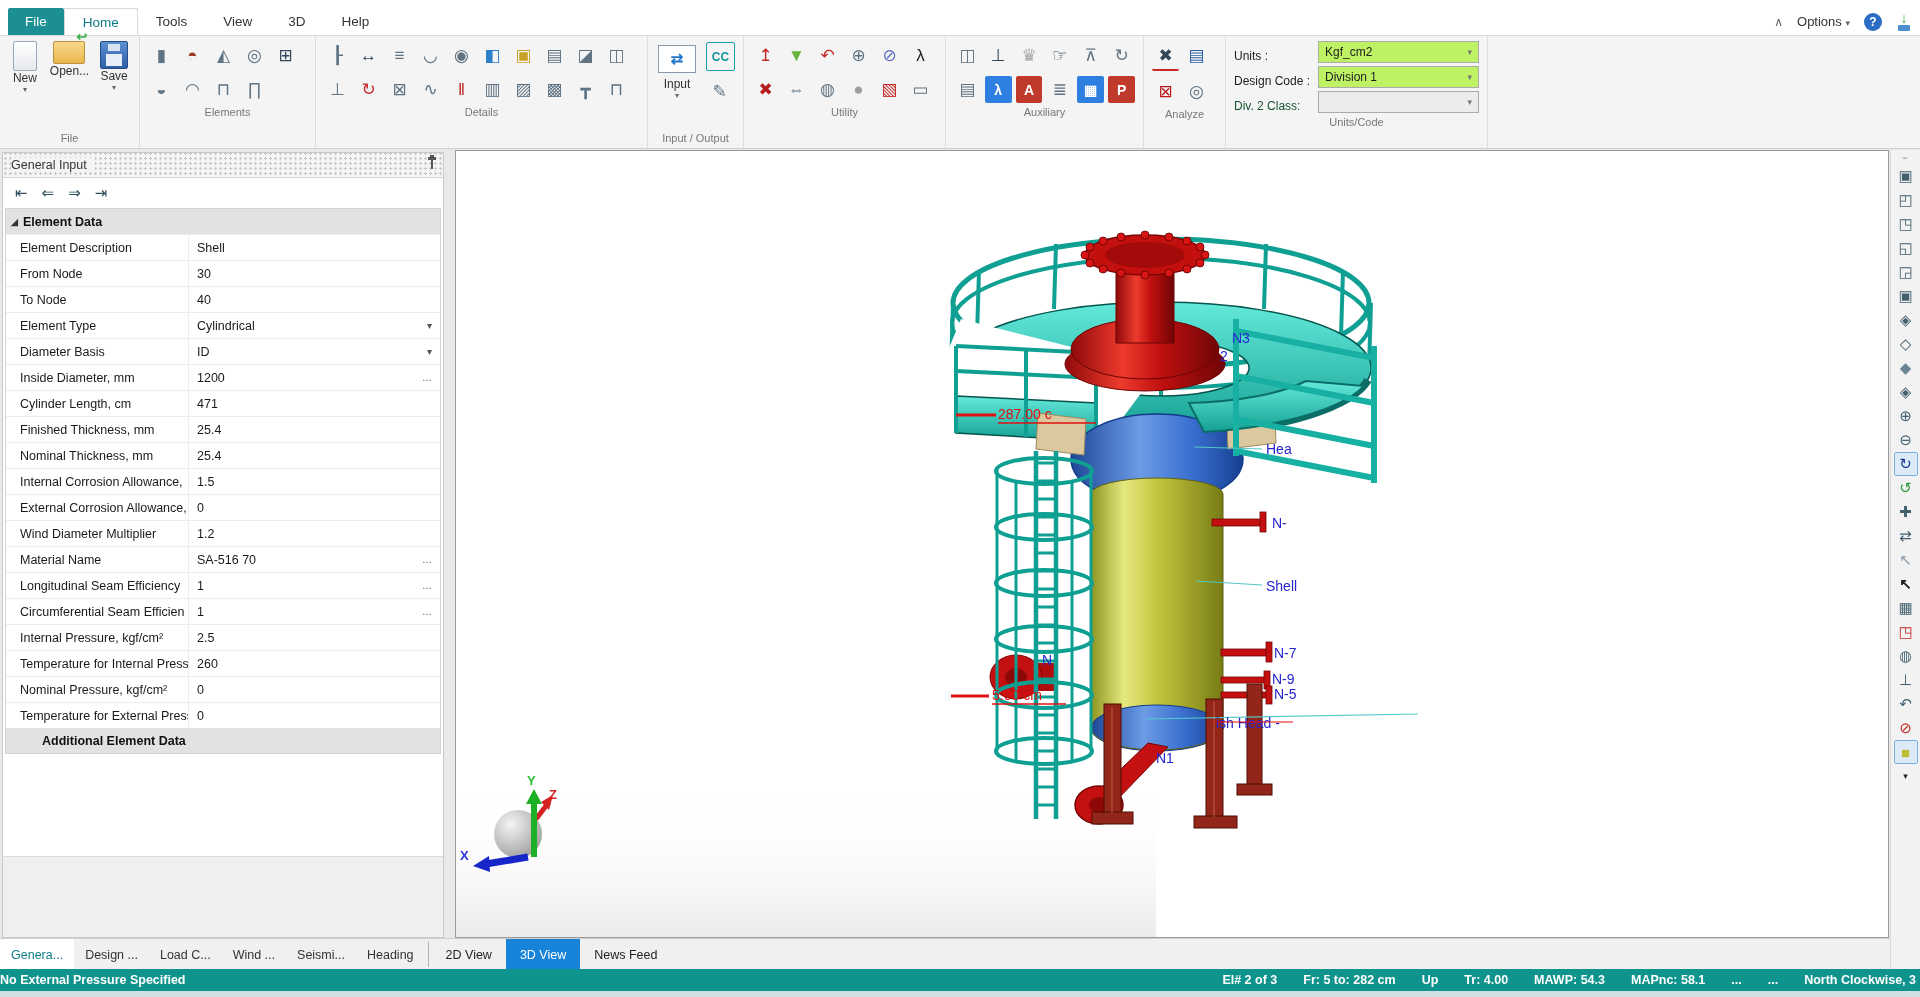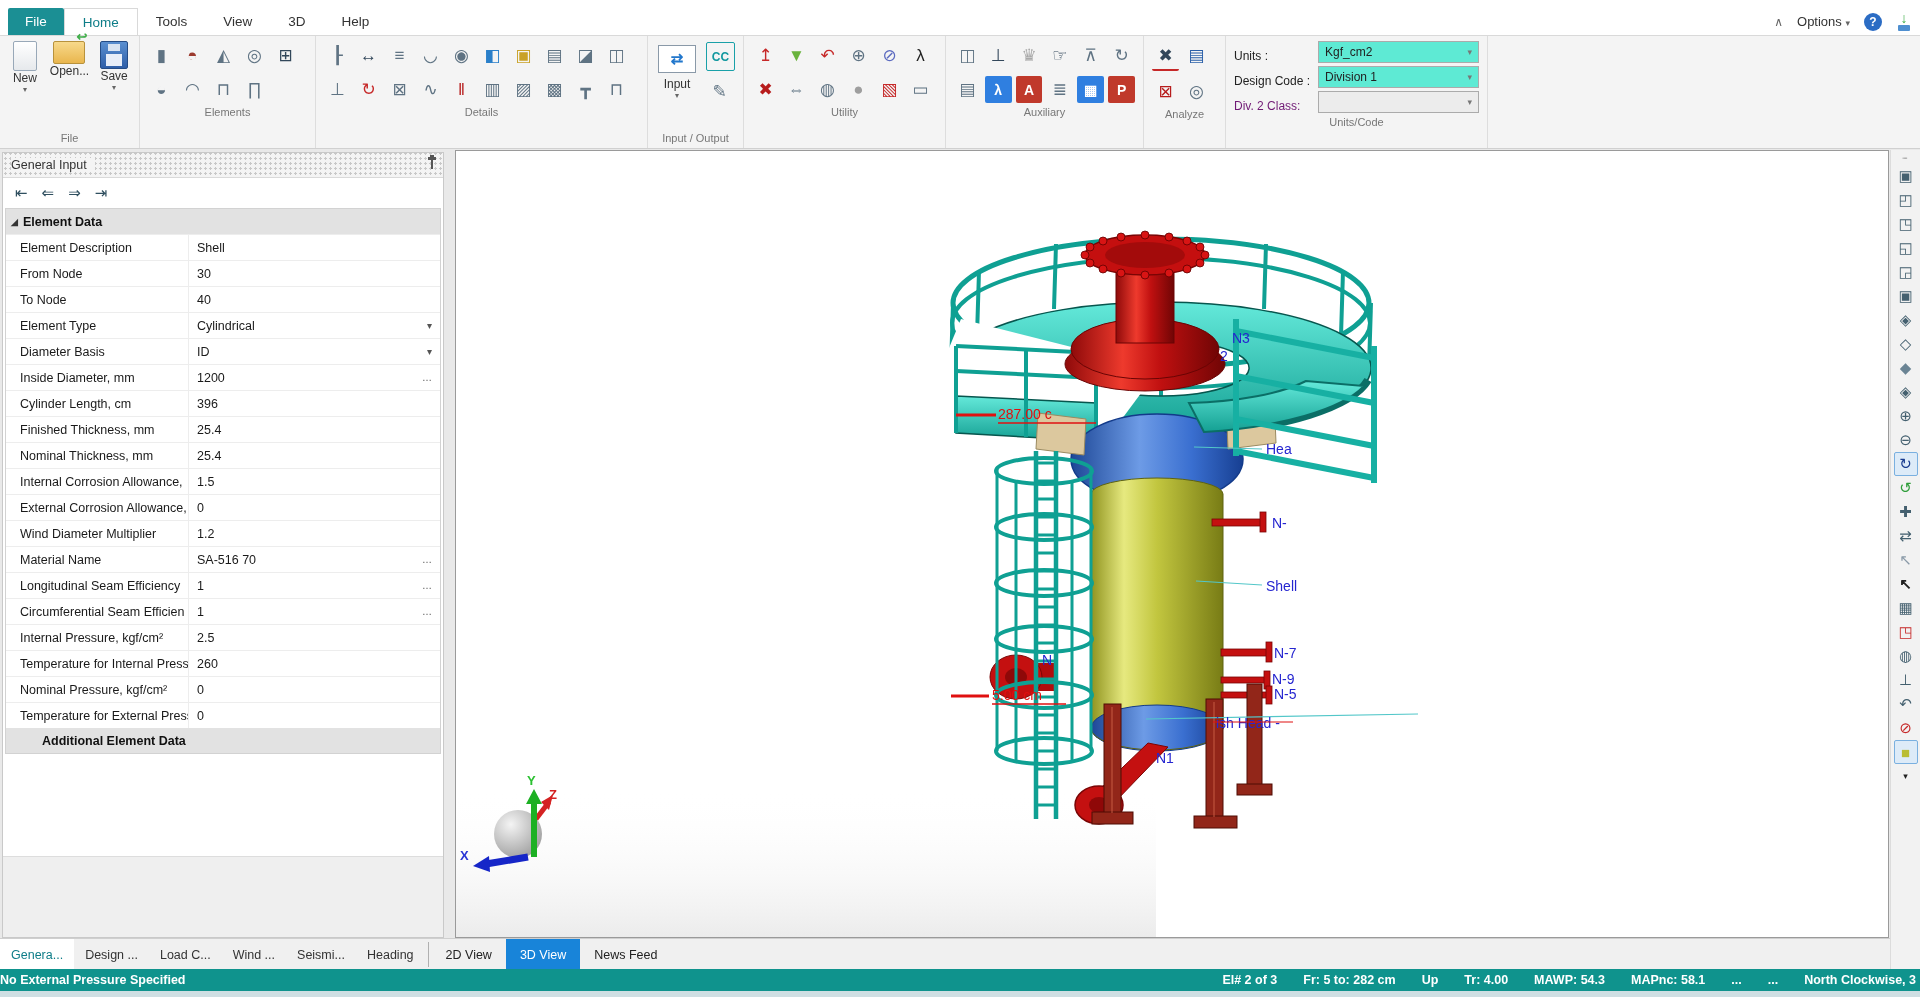--- a/index.html
+++ b/index.html
@@ -50,22 +50,22 @@
   .ic-input{width:36px;height:26px;border:1px solid #8a99a8;background:#fff;display:flex;
             align-items:center;justify-content:center;color:#2277cc;font-size:15px;font-weight:bold}
   .iocol{display:flex;flex-direction:column;gap:7px;padding-top:3px}
 
   .g-file{width:140px}.g-elements{width:176px}.g-details{width:332px}.g-io{width:96px}
   .g-utility{width:202px}.g-aux{width:198px}.g-analyze{width:82px}.g-units{width:262px}
 
   .ucrows{display:flex;flex-direction:column;gap:3px;padding-top:2px;width:100%}
   .ucrow{display:flex;align-items:flex-end;height:22px}
   .uclabel{width:84px;font-size:12px;color:#222}
-  .uclabel.dis{color:#701a75}
-  .ucselect{flex:1;height:20px;border:1px solid #ababab;background:#5eead4;display:flex;
+  .uclabel.dis{color:#14532d}
+  .ucselect{flex:1;height:20px;border:1px solid #ababab;background:#bef264;display:flex;
             align-items:center;padding:0 6px;font-size:12px;justify-content:space-between}
   .ucselect.dis{background:#ececec;color:#999}
   .ucselect .caret{font-size:9px;color:#777}
 
   
   .panel{position:absolute;left:2px;top:152px;width:442px;bottom:59px;background:#fff;
          border:1px solid #c9c9c9;box-sizing:border-box}
   .panel-header{height:24px;background:#f4f4f4;display:flex;align-items:center;padding:0 8px;
     background-image:radial-gradient(#c8c8c8 1px,transparent 1.3px);background-size:5px 5px;
     background-position:0 3px;border-bottom:1px solid #d9d9d9;position:relative}
@@ -397,21 +397,21 @@
         <span class="plabel">Inside Diameter, mm</span>
         <span class="pvalue">
             <span>1200</span>
             <span class="sfx">…</span>
           </span>
       </div>
         <div class="prow">
         <span class="ind"></span>
         <span class="plabel">Cylinder Length, cm</span>
         <span class="pvalue">
-            <span>396</span>
+            <span>471</span>
             <span class="sfx"></span>
           </span>
       </div>
         <div class="prow">
         <span class="ind"></span>
         <span class="plabel">Finished Thickness, mm</span>
         <span class="pvalue">
             <span>25.4</span>
             <span class="sfx"></span>
           </span>

